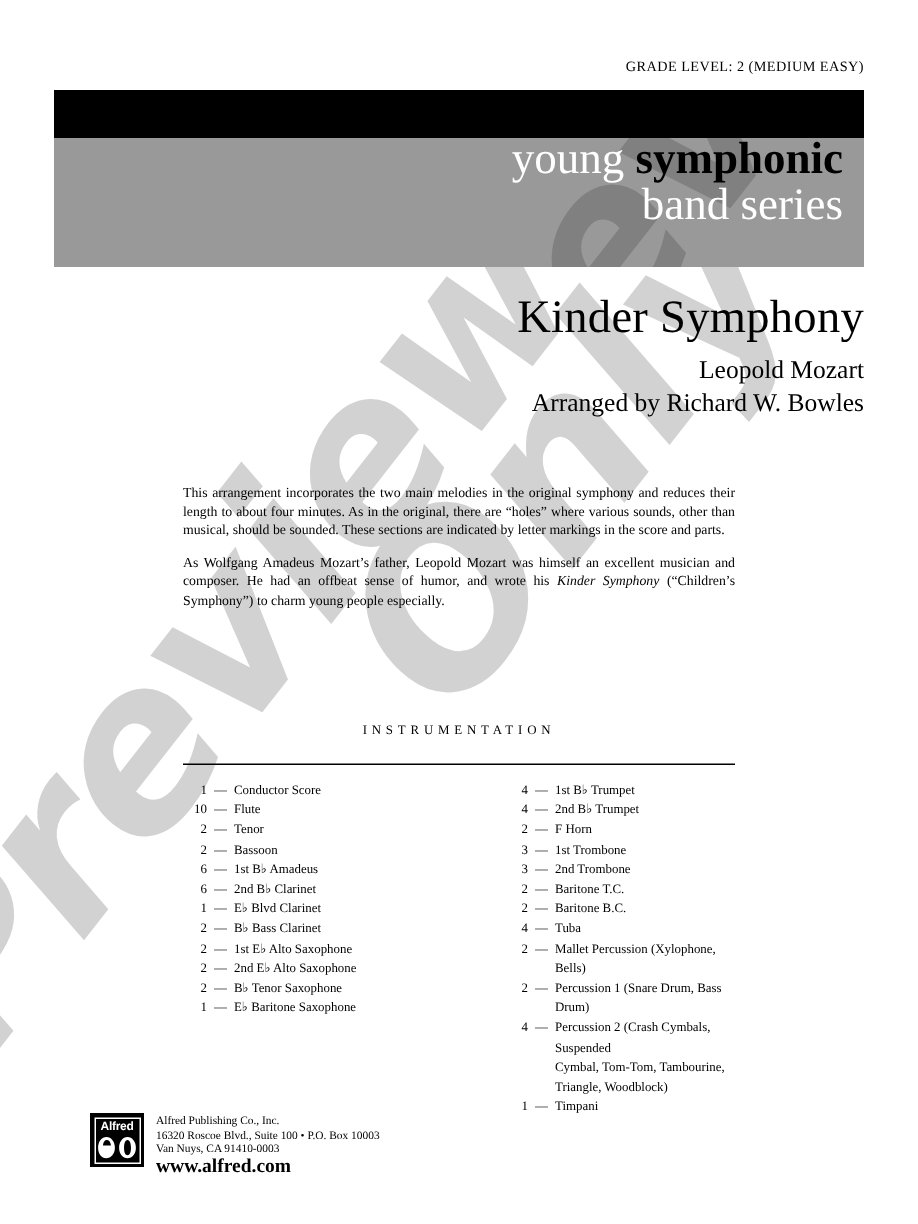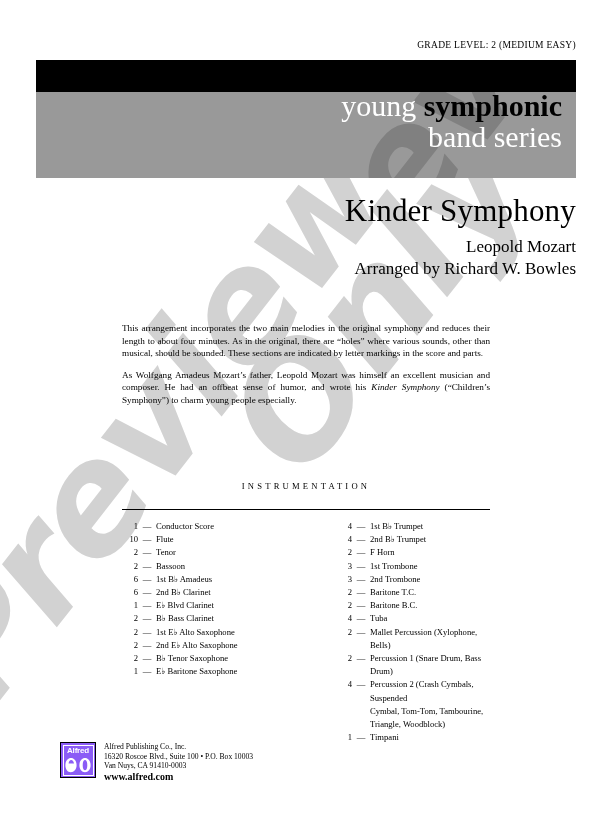--- a/index.html
+++ b/index.html
@@ -224,21 +224,21 @@
     position: absolute;
     left: 60px;
     top: 742px;
     display: flex;
     align-items: flex-start;
   }
   #alfred-logo {
     width: 36px;
     height: 36px;
     flex: 0 0 36px;
-    background: #8b5cf6;
+    background: #000000;
     border: 1.5px solid #000;
     box-sizing: border-box;
     position: relative;
     margin-right: 8px;
   }
   #alfred-logo-inner {
     position: absolute;
     left: 1.5px; top: 1.5px;
     right: 1.5px; bottom: 1.5px;
     border: 1.2px solid #fff;
@@ -264,21 +264,21 @@
   }
   #publisher-text {
     padding-top: 0px;
   }
   .pub-line {
     font-size: 7.6px;
     line-height: 9.6px;
     white-space: nowrap;
   }
   #pub-web {
-    font-size: 10px;
+    font-size: 13px;
     line-height: 11px;
     font-weight: bold;
     white-space: nowrap;
   }
 </style>
 </head>
 <body>
 
 <div id="watermark-layer">
   <div class="wm-text" id="wm-preview">Preview</div>

